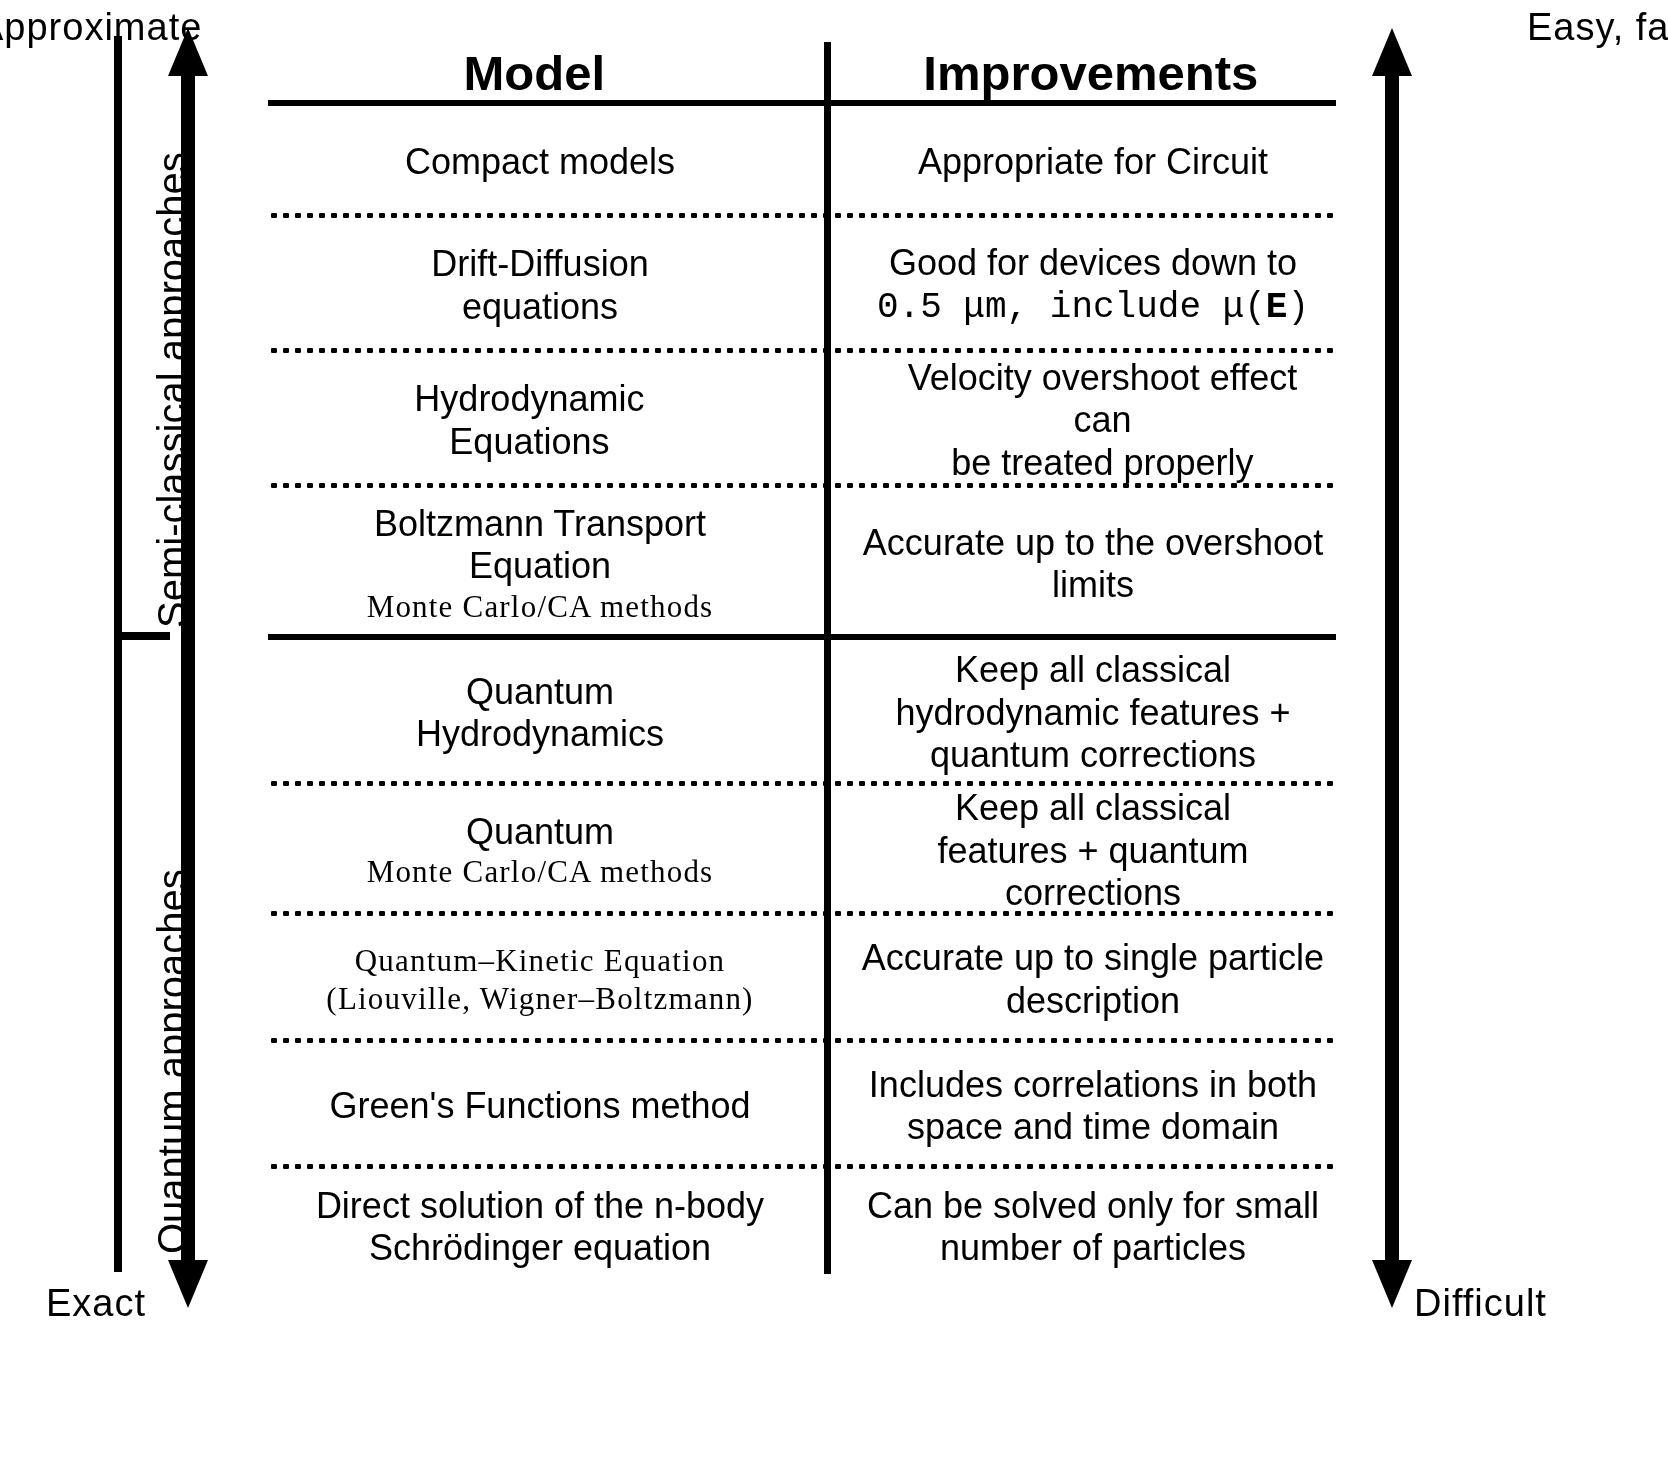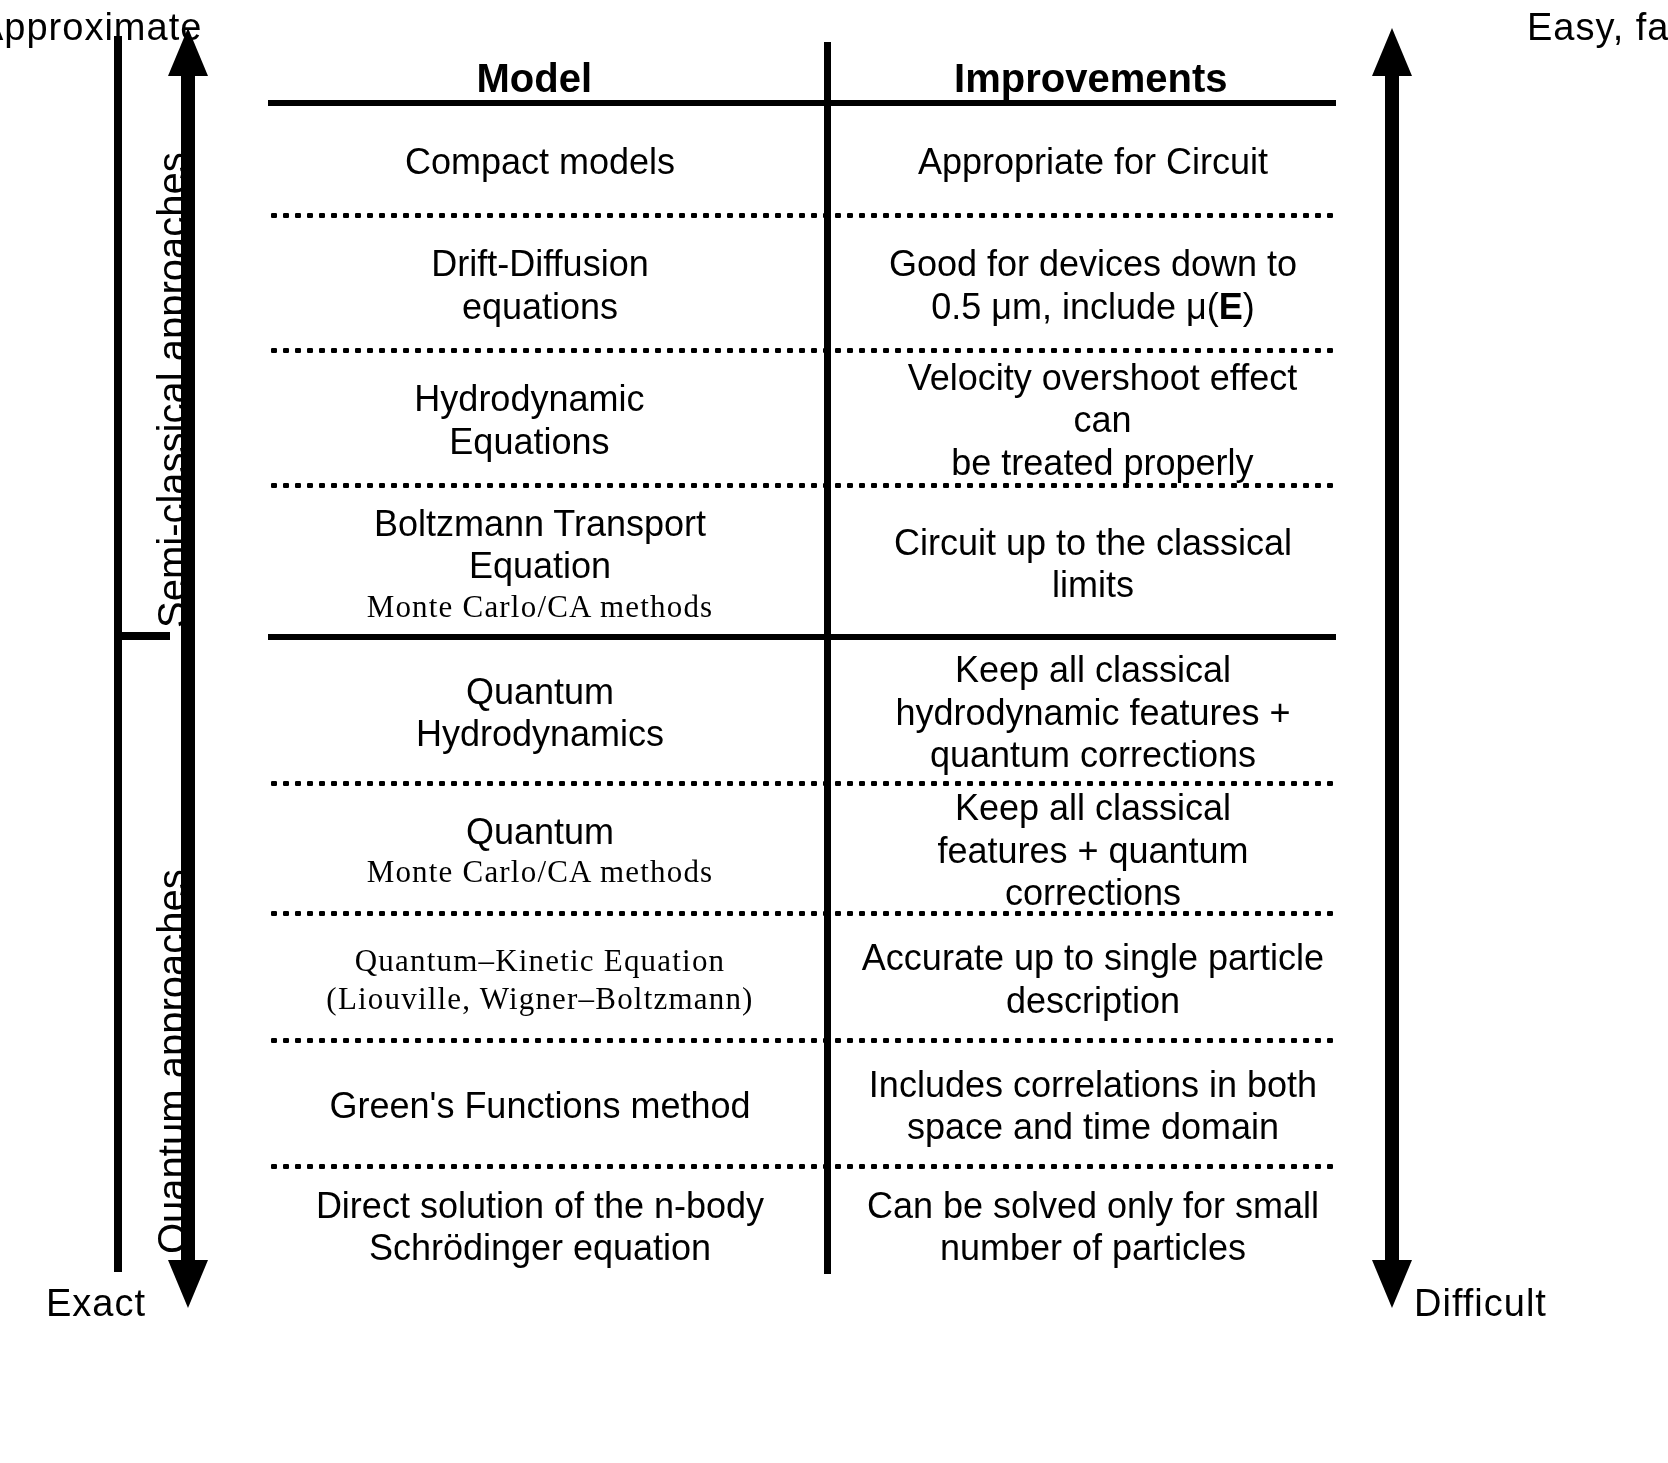--- a/index.html
+++ b/index.html
@@ -101,21 +101,21 @@
     top: 40px;
     width: 1068px;
   }
   .thead {
     display: flex;
     align-items: flex-end;
     height: 58px;
   }
   .thead .cell {
     font-weight: bold;
-    font-size: 40px;
+    font-size: 49px;
     text-align: center;
     line-height: 1;
   }
   .col-model { width: 556px; }
   .col-improve { width: 512px; padding-left: 45px; }
 
   #header-rule {
     position: absolute;
     left: 268px;
     top: 100px;
@@ -186,21 +186,21 @@
   #row-0 { height: 112px; }
   #row-1 { height: 135px; }
   #row-2 { height: 135px; gap: 40px; }
   #row-3 { height: 152px; }
   #row-4 { height: 146px; }
   #row-5 { height: 130px; }
   #row-6 { height: 127px; }
   #row-7 { height: 126px; }
   #row-8 { height: 116px; }
 
-  .greek { font-family: Liberation Sans, sans-serif; }
+  .greek { font-family: Liberation Mono, monospace; }
   b.tight { font-weight: bold; }
 </style>
 </head>
 <body>
 
 <div class="corner-label" id="lbl-approximate">Approximate</div>
 
 <div class="corner-label" id="lbl-easy-fast">Easy, fast</div>
 
 <div class="corner-label" id="lbl-exact">Exact</div>
@@ -275,21 +275,21 @@
     <div class="dots"></div>
   </div>
 
   <div class="row no-dots" id="row-3">
     <div class="cell model">
       <span>Boltzmann Transport</span>
       <span>Equation</span>
       <span class="sub-serif">Monte Carlo/CA methods</span>
     </div>
     <div class="cell improve">
-      <span>Circuit up to the classical</span>
+      <span>Accurate up to the overshoot</span>
       <span>limits</span>
     </div>
 
   </div>
 
   <div class="row" id="row-4">
     <div class="cell model">
       <span>Quantum</span>
       <span>Hydrodynamics</span>
     </div>

